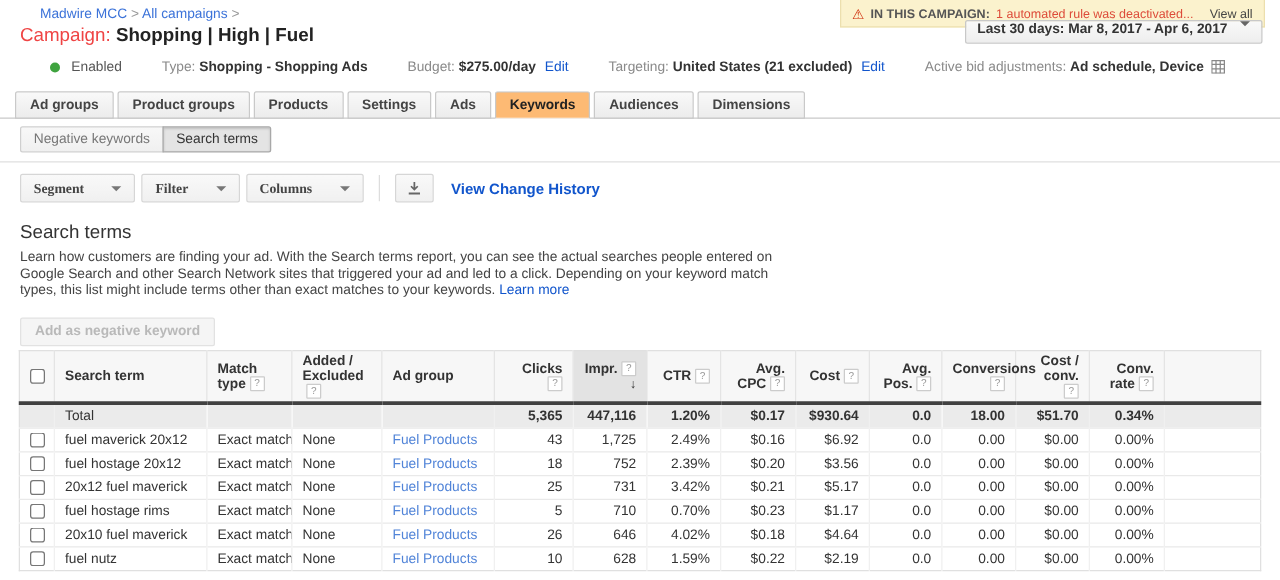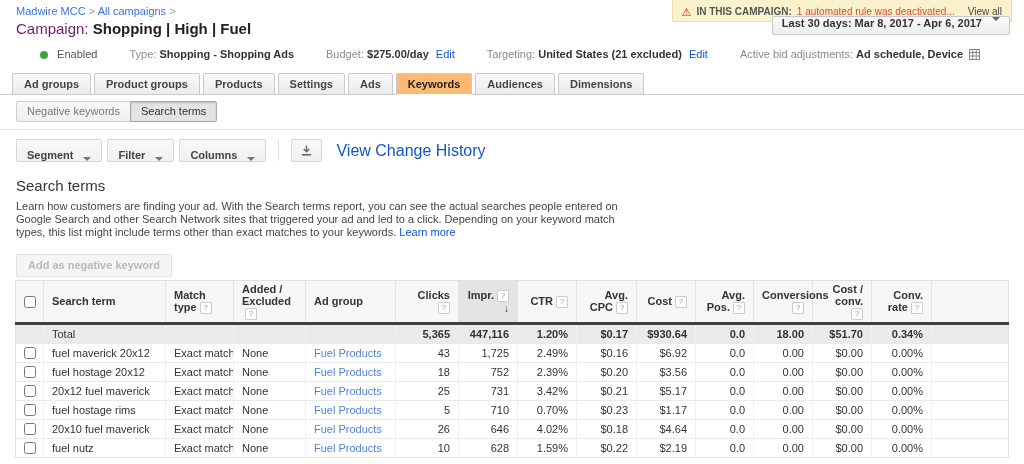--- a/index.html
+++ b/index.html
@@ -2,24 +2,24 @@
 <html><head>
 <meta charset="utf-8">
 <style>
   html,body{margin:0;padding:0;background:#fff;}
   .page{position:relative;width:1024px;height:464px;overflow:hidden;background:#fff;
         font-family:"Liberation Sans",sans-serif;font-size:11px;color:#333;}
   a{text-decoration:none;cursor:pointer;}
   .link{color:#15c;}
 
   
-  .breadcrumb{padding:5px 16px 0;color:#999;}
+  .breadcrumb{padding:5px 16px 0;color:#999;margin-left:16px;}
   .breadcrumb a{color:#3c73d9;}
   .campaign-title{padding:3px 16px 0;font-size:15px;}
-  .title-label{color:#701a75;}
+  .title-label{color:#ef4444;}
   .title-name{color:#222;font-weight:bold;}
 
   .notification{position:absolute;top:-9px;right:12px;height:25px;display:flex;align-items:flex-end;
                 gap:5px;padding:0 9px 4px;background:#fbf2cd;border:1px solid #ecdfae;font-size:10px;white-space:nowrap;}
   .warn-icon{color:#cc2200;font-size:11px;line-height:10px;}
   .notif-prefix{font-weight:bold;color:#555;}
   .notif-msg{color:#dd4b39;}
   .notif-viewall{font-weight:normal;color:#444;margin-left:8px;}
 
   .date-range{position:absolute;top:16px;right:14px;height:17px;display:flex;align-items:flex-start;gap:10px;
@@ -43,28 +43,28 @@
 
   .subnav{padding:6px 0 7px 16px;border-bottom:1px solid #e0e0e0;display:flex;}
   .subtab{height:19px;line-height:19px;padding:0 10px;border:1px solid #cfcfcf;
           background:linear-gradient(#f8f8f8,#f0f0f0);color:#777;cursor:pointer;white-space:nowrap;}
   .subtab:first-child{border-radius:2px 0 0 2px;}
   .subtab:last-child{margin-left:-1px;border-radius:0 2px 2px 0;}
   .subtab.active{background:#e4e4e4;border-color:#a8a8a8;color:#333;box-shadow:inset 0 1px 2px rgba(0,0,0,.18);position:relative;}
 
   
   .toolbar{padding:9px 16px 8px;display:flex;align-items:center;gap:5px;}
-  .tool-btn{height:21px;display:flex;align-items:flex-end;gap:10px;padding:0 10px;
+  .tool-btn{height:21px;display:flex;align-items:center;gap:22px;padding:0 10px;
             background:linear-gradient(#f9f9f9,#f0f0f0);border:1px solid #d6d6d6;border-radius:2px;
-            font-weight:bold;color:#444;cursor:pointer;}
+            font-weight:bold;color:#444;cursor:pointer;font-family:Liberation Serif, serif;}
   .tool-btn .caret{border-top-color:#777;}
   .toolbar-sep{width:1px;height:21px;background:#ddd;margin:0 7px;}
   .download-btn{width:29px;height:21px;display:flex;align-items:center;justify-content:center;
                 background:linear-gradient(#f9f9f9,#f0f0f0);border:1px solid #d6d6d6;border-radius:2px;cursor:pointer;}
-  .vch-link{margin-left:9px;font-size:16px;}
+  .vch-link{margin-left:9px;font-size:12px;font-weight:bold;}
 
   .section-heading{margin:7px 16px 0;font-size:15px;color:#333;}
   .section-desc{margin:6px 16px 0;max-width:628px;line-height:1.2;color:#444;}
 
   .add-neg-btn{display:inline-block;margin:14px 16px 0;height:21px;line-height:21px;padding:0 11px;
                background:#f5f5f5;border:1px solid #e2e2e2;border-radius:2px;color:#b9b9b9;font-weight:bold;cursor:default;}
 
   
   .data-table{margin:3px 0 0 15px;border-collapse:collapse;table-layout:fixed;width:993px;border:1px solid #e0e0e0;}
   .data-table th{height:25px;background:#f7f7f7;border-left:1px solid #e4e4e4;font-weight:bold;color:#333;

